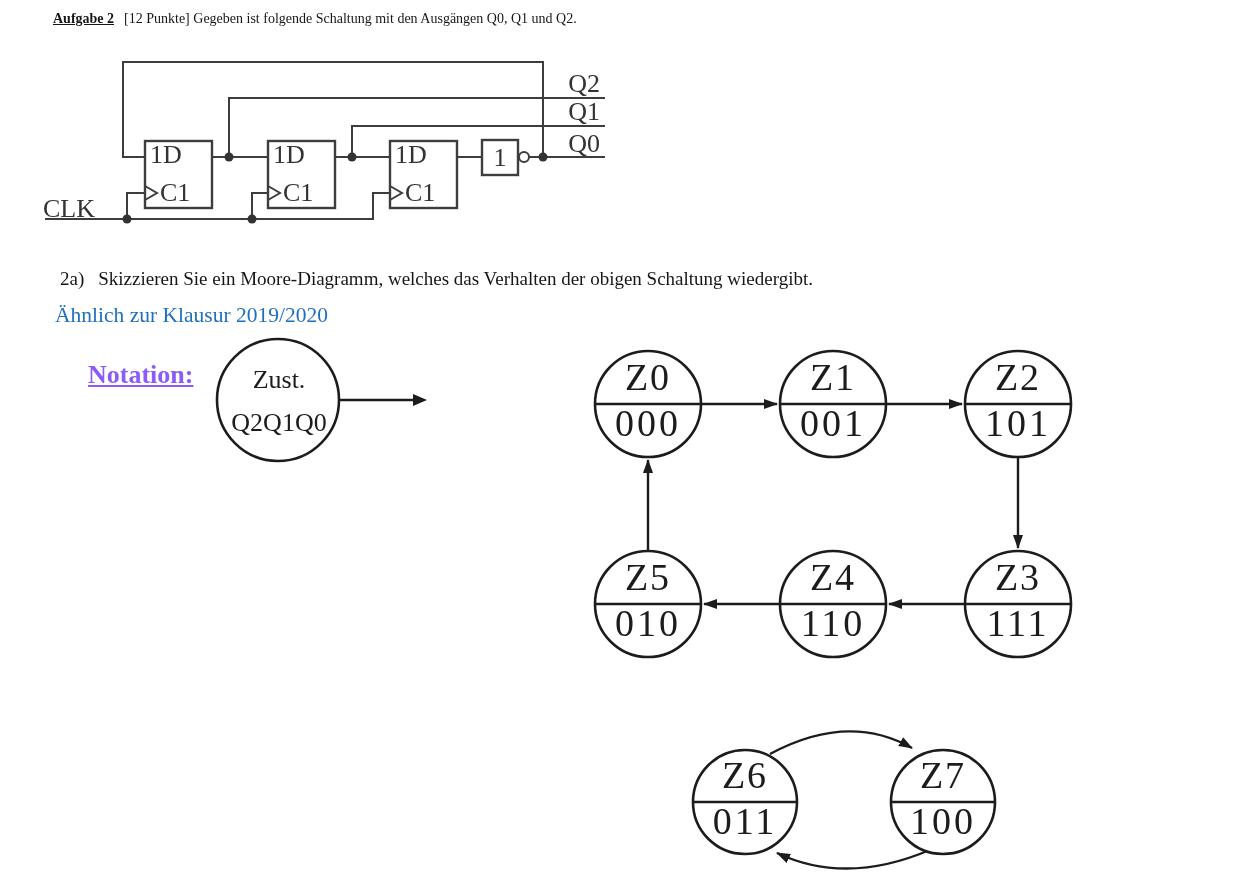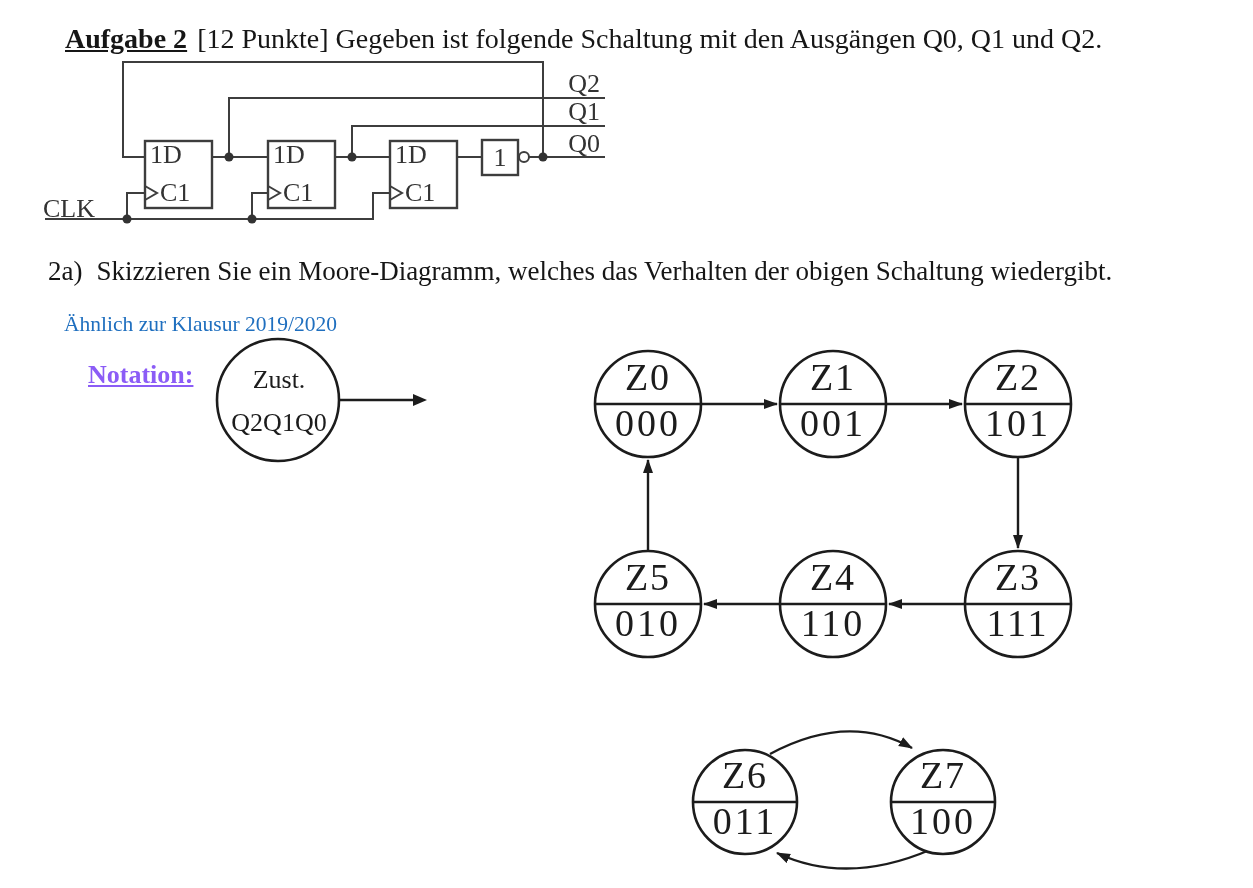--- a/index.html
+++ b/index.html
@@ -1,24 +1,24 @@
 <!DOCTYPE html>
 <html><head>
 <meta charset="utf-8">
 <style>
   html,body{margin:0;padding:0;background:#ffffff;}
   .page{
     position:relative;width:1253px;height:888px;background:#ffffff;
     font-family:"Liberation Serif",serif;color:#161616;overflow:hidden;
   }
-  .title-line{position:absolute;left:49px;top:7px;margin:16px;font-size:28px;white-space:nowrap;}
+  .title-line{position:absolute;left:49px;top:7px;margin:4px;font-size:14px;white-space:nowrap;}
   .task-label{font-weight:bold;text-decoration:underline;margin-right:10px;}
-  .question-line{position:absolute;left:48px;top:256px;margin:0;font-size:27px;white-space:nowrap;}
+  .question-line{position:absolute;left:48px;top:256px;margin:12px;font-size:19px;white-space:nowrap;}
   .qnum{margin-right:14px;}
-  .note-line{position:absolute;left:48px;top:296px;margin:16px;font-size:21.5px;white-space:nowrap;}
+  .note-line{position:absolute;left:48px;top:296px;margin:7px;font-size:21.5px;white-space:nowrap;}
   .notation-label{
     position:absolute;left:88px;top:360px;font-size:26px;font-weight:bold;
     text-decoration:underline;white-space:nowrap;color:#8b5cf6;
   }
   svg{position:absolute;overflow:visible;}
   svg text{font-family:"Liberation Serif",serif;}
   .circuit-svg{left:40px;top:50px;}
   .notation-svg{left:207px;top:334px;}
   .moore-svg{left:580px;top:340px;}
   .cw{stroke:#3d3d3d;stroke-width:2;fill:none;}

